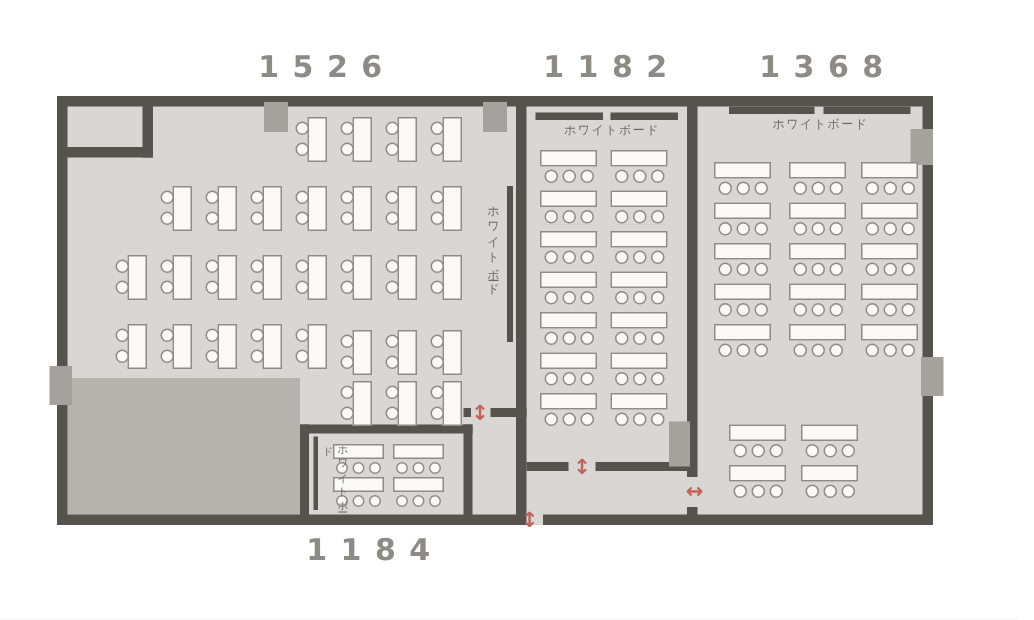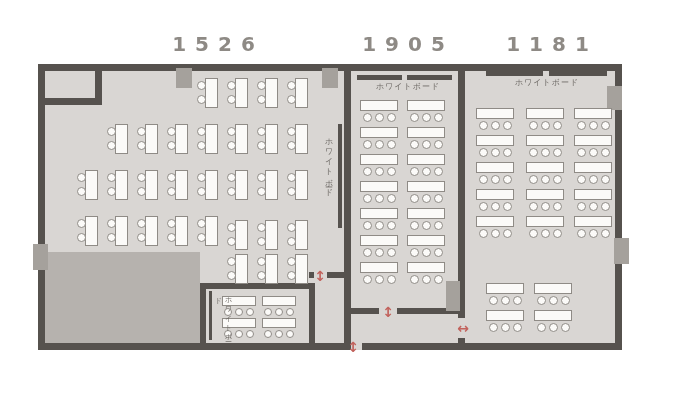--- a/index.html
+++ b/index.html
@@ -302,20 +302,21 @@
       <div class="abs chair" style="left: 264px; top: 330px; width: 8px; height: 8px;"></div>
       <div class="abs chair" style="left: 275px; top: 330px; width: 8px; height: 8px;"></div>
       <div class="abs chair" style="left: 286px; top: 330px; width: 8px; height: 8px;"></div>
       <div class="abs door-arrow" style="left: 320px; top: 276px;">↕</div>
       <div class="abs door-arrow" style="left: 353px; top: 347px;">↕</div>
       <div class="abs door-arrow" style="left: 388px; top: 312px;">↕</div>
       <div class="abs door-arrow" style="left: 463px; top: 328px;">↔</div>
     </div>
 
   <div class="room-label" style="left:158px;top:32px;width:120px">1526</div>
-  <div class="room-label" style="left:348px;top:32px;width:120px">1905</div>
-  <div class="room-label" style="left:492px;top:32px;width:120px">1181</div>
+  <div class="room-label" style="left:348px;top:32px;width:120px">1182</div>
+  <div class="room-label" style="left:492px;top:32px;width:120px">1368</div>
+  <div class="room-label" style="left:190px;top:354px;width:120px">1184</div>
 
   <div class="wb-label" style="left:352px;top:81px;width:112px">ホワイトボード</div>
   <div class="wb-label" style="left:484px;top:77px;width:126px">ホワイトボード</div>
   <div class="wb-label vertical" style="left:322px;top:132px;height:102px">ホワイトボード</div>
   <div class="wb-label vertical" style="left:213px;top:292px;height:52px;font-size:7px">ホワイトボード</div>
 </div>
 
 </body></html>

